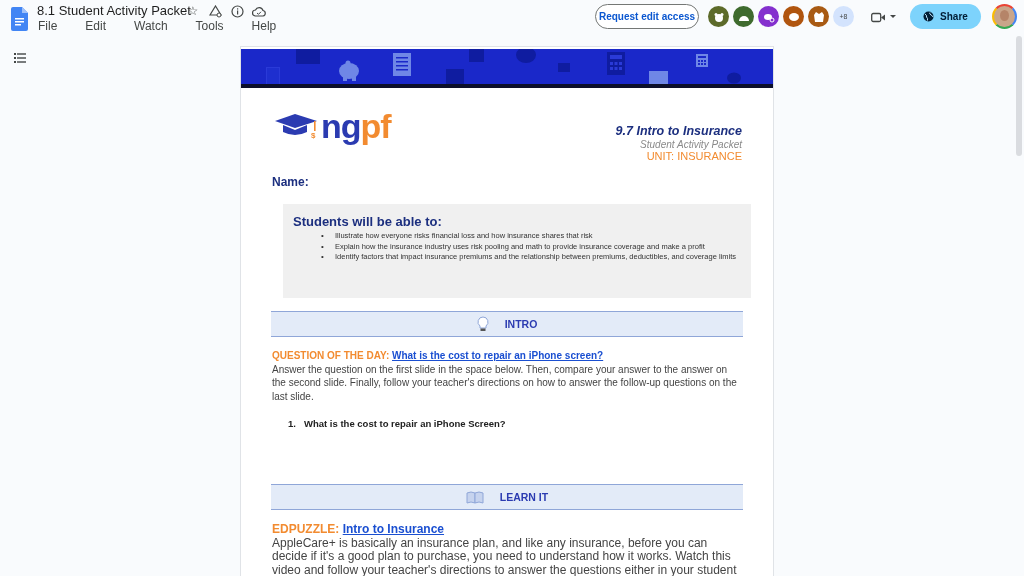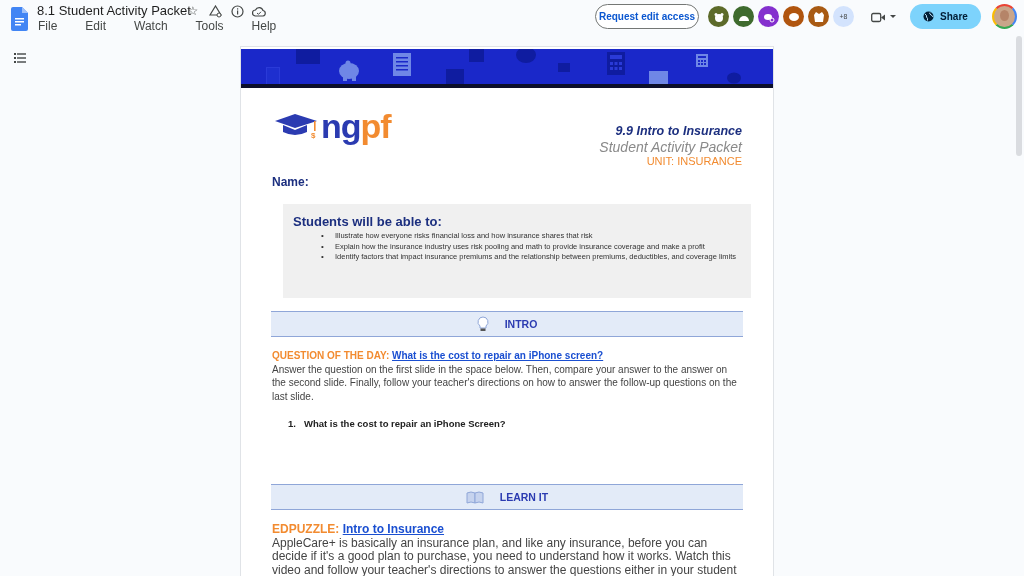--- a/index.html
+++ b/index.html
@@ -34,21 +34,21 @@
   .banner .bar { position: absolute; left: 0; bottom: 0; width: 100%; height: 4px; background: #0c0f2a; }
   .b-shape { position: absolute; }
 
   .logo { position: absolute; left: 32px; top: 62px; display: flex; align-items: center; }
   .logo-text { font-size: 34px; font-weight: bold; letter-spacing: -1px; line-height: 1; }
   .logo-text .ng { color: #2b3bb1; }
   .logo-text .pf { color: #f28b30; }
 
   .doc-head { position: absolute; right: 31px; top: 77px; text-align: right; }
   .doc-head .h1 { font-size: 12.5px; font-weight: bold; font-style: italic; color: #1c2f7f; }
-  .doc-head .h2 { font-size: 14px; font-style: italic; color: #8a8a8a; margin-top: 1px; }
+  .doc-head .h2 { font-size: 10px; font-style: italic; color: #8a8a8a; margin-top: 1px; }
   .doc-head .h3 { font-size: 11px; color: #f28b30; }
 
   .name-label { position: absolute; left: 31px; top: 128px; font-size: 12px; font-weight: bold; color: #1c2f7f; }
 
   .objectives { position: absolute; left: 30px; top: 157px; width: 468px; height: 94px; background: #f0f0f0; padding: 10px 10px; margin-left: 12px; }
   .objectives .title { font-size: 13px; font-weight: bold; color: #1c2f7f; margin-bottom: 2px; }
   .objectives ul { list-style: none; padding-left: 28px; }
   .objectives li { font-size: 7.5px; color: #333; line-height: 10.5px; position: relative; padding-left: 14px; }
   .objectives li::before { content: "•"; position: absolute; left: 0; top: 0; font-size: 8px; }
 
@@ -234,21 +234,21 @@
     <svg width="48" height="28" viewBox="0 0 48 28">
       <path d="M2 9 L22 2 L44 9 L22 16Z" fill="#2b3bb1"></path>
       <path d="M10 13 V20 Q22 26 34 20 V13 L22 18Z" fill="#2b3bb1"></path>
       <rect x="41" y="9" width="1.6" height="10" fill="#f28b30"></rect>
       <text x="38" y="26" font-size="8" fill="#f28b30" font-family="Liberation Sans, sans-serif" font-weight="bold">$</text>
     </svg>
     <div class="logo-text"><span class="ng">ng</span><span class="pf">pf</span></div>
   </div>
 
   <div class="doc-head">
-    <div class="h1">9.9 Intro to Insurance</div>
+    <div class="h1">9.7 Intro to Insurance</div>
     <div class="h2">Student Activity Packet</div>
     <div class="h3">UNIT: INSURANCE</div>
   </div>
 
   <div class="name-label">Name:</div>
 
   <div class="objectives">
     <div class="title">Students will be able to:</div>
     <ul>
       <li>Illustrate how everyone risks financial loss and how insurance shares that risk</li>

